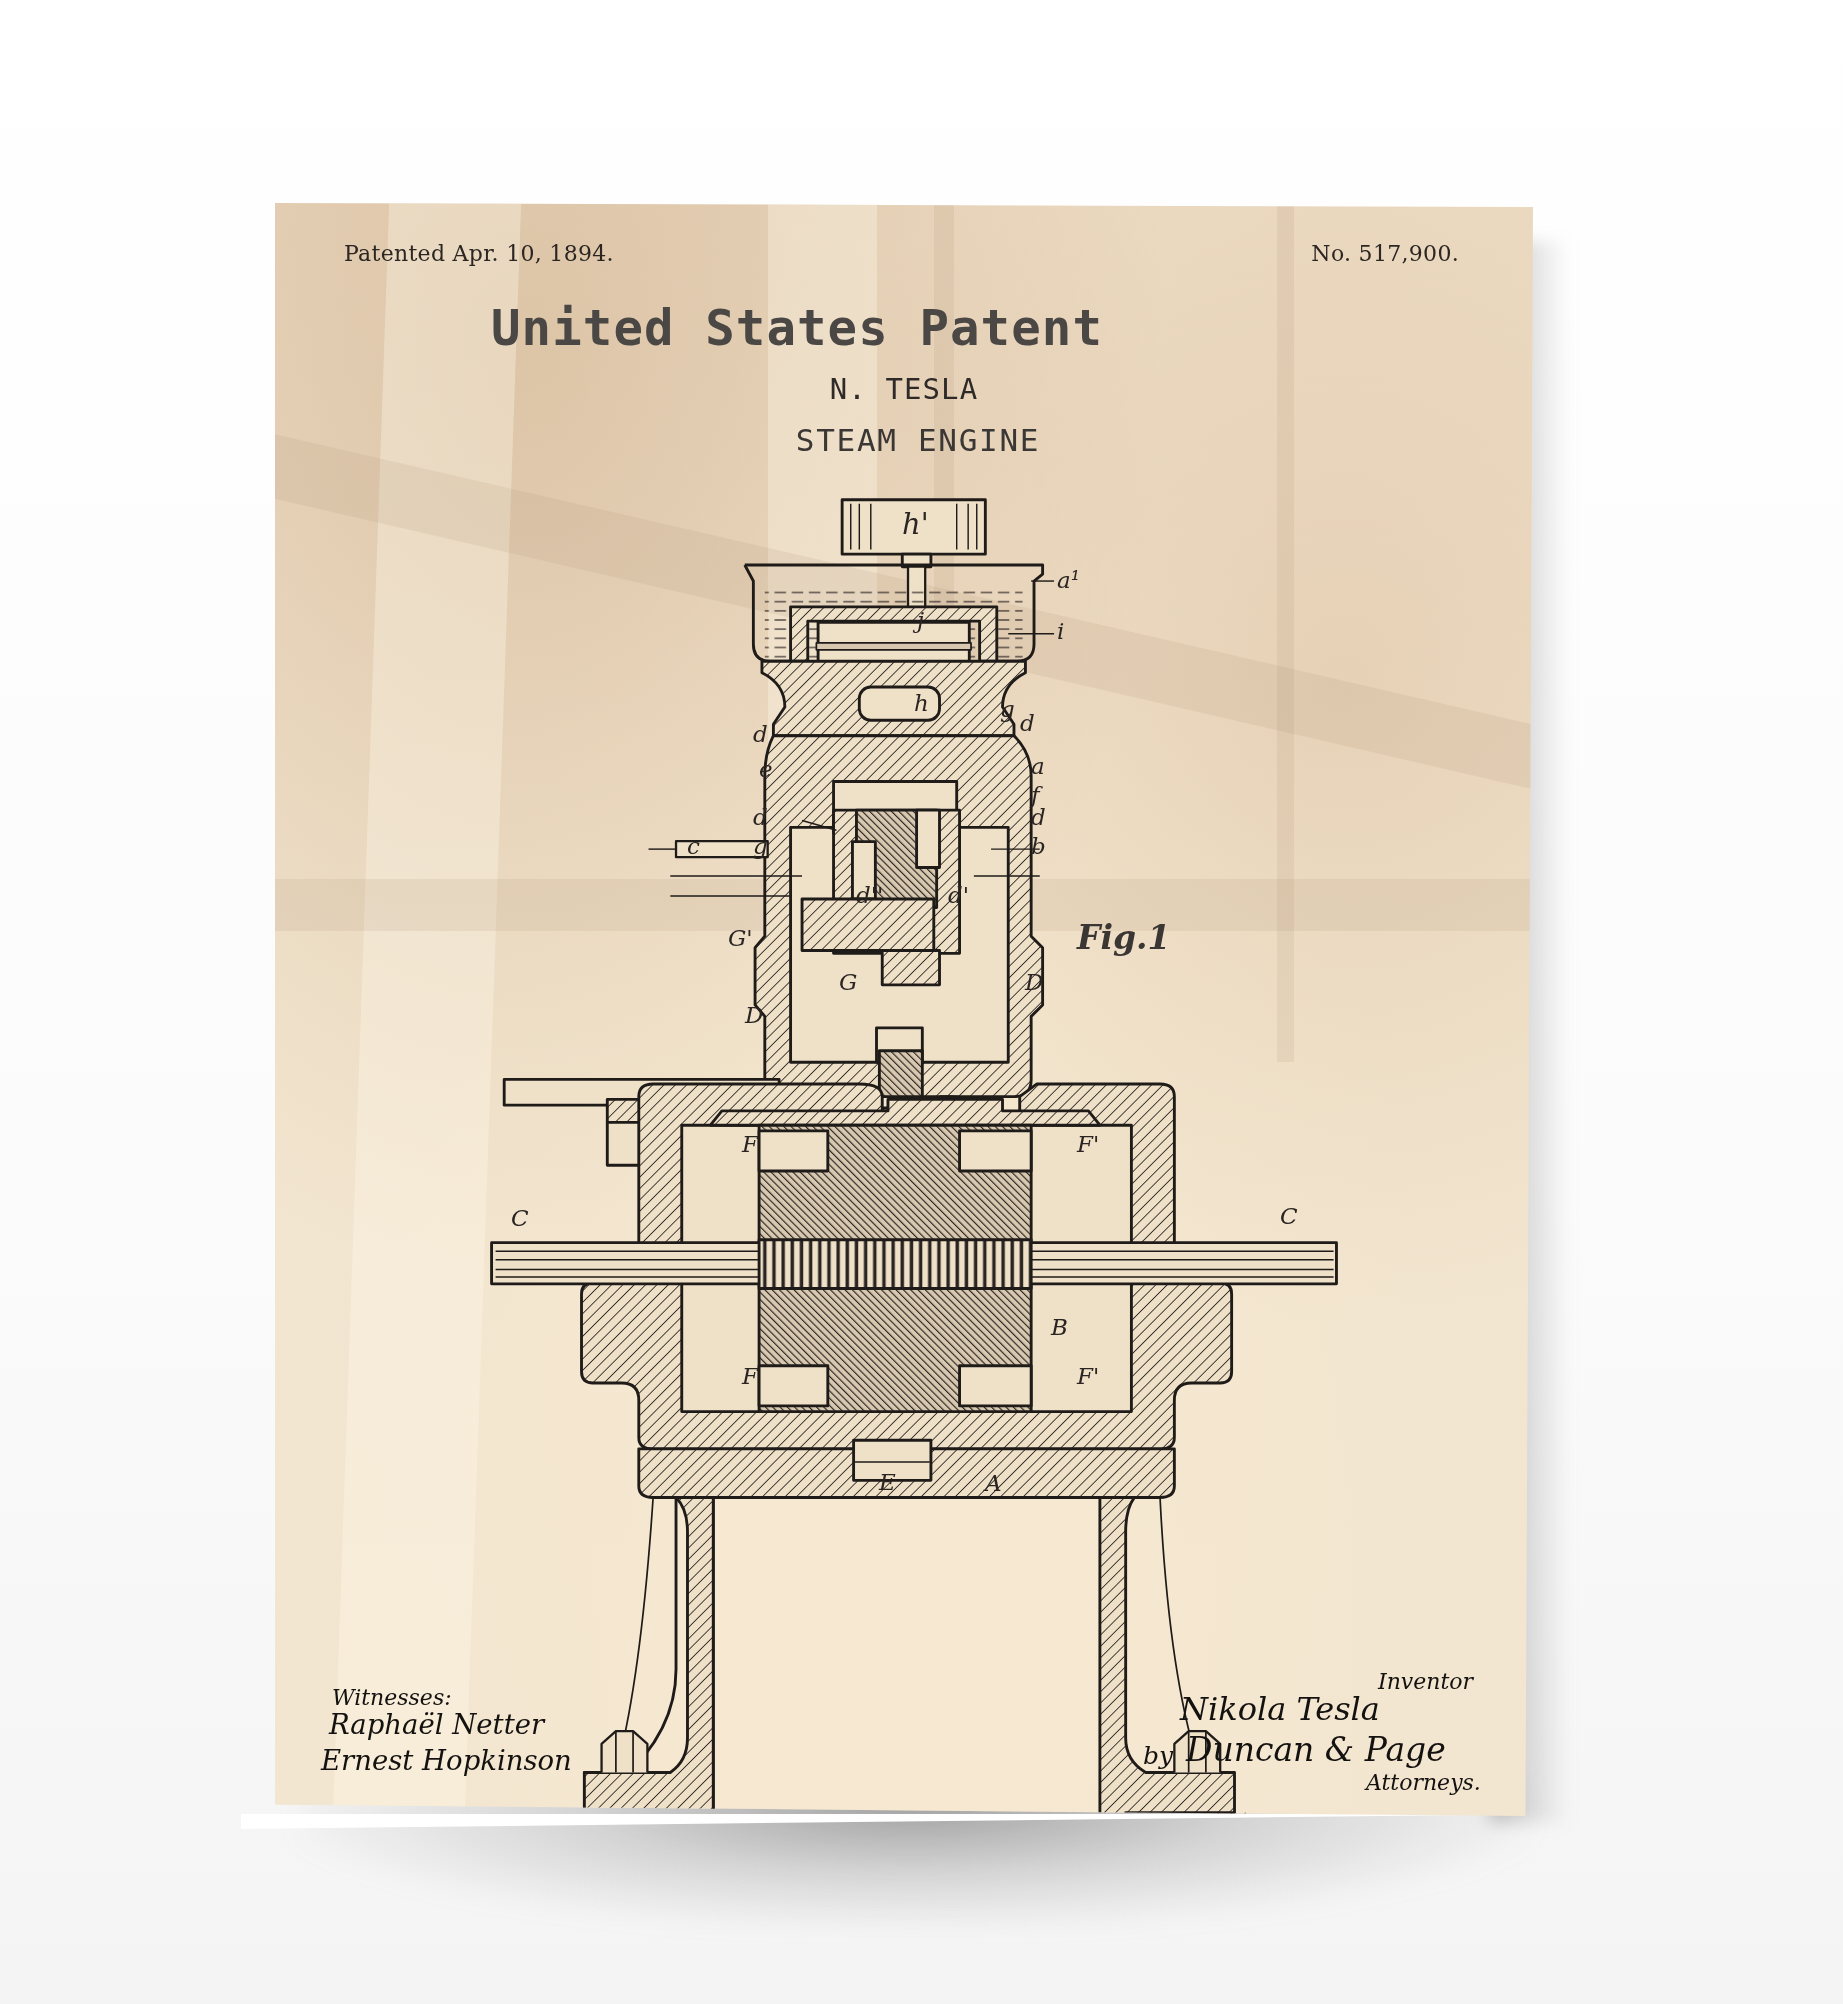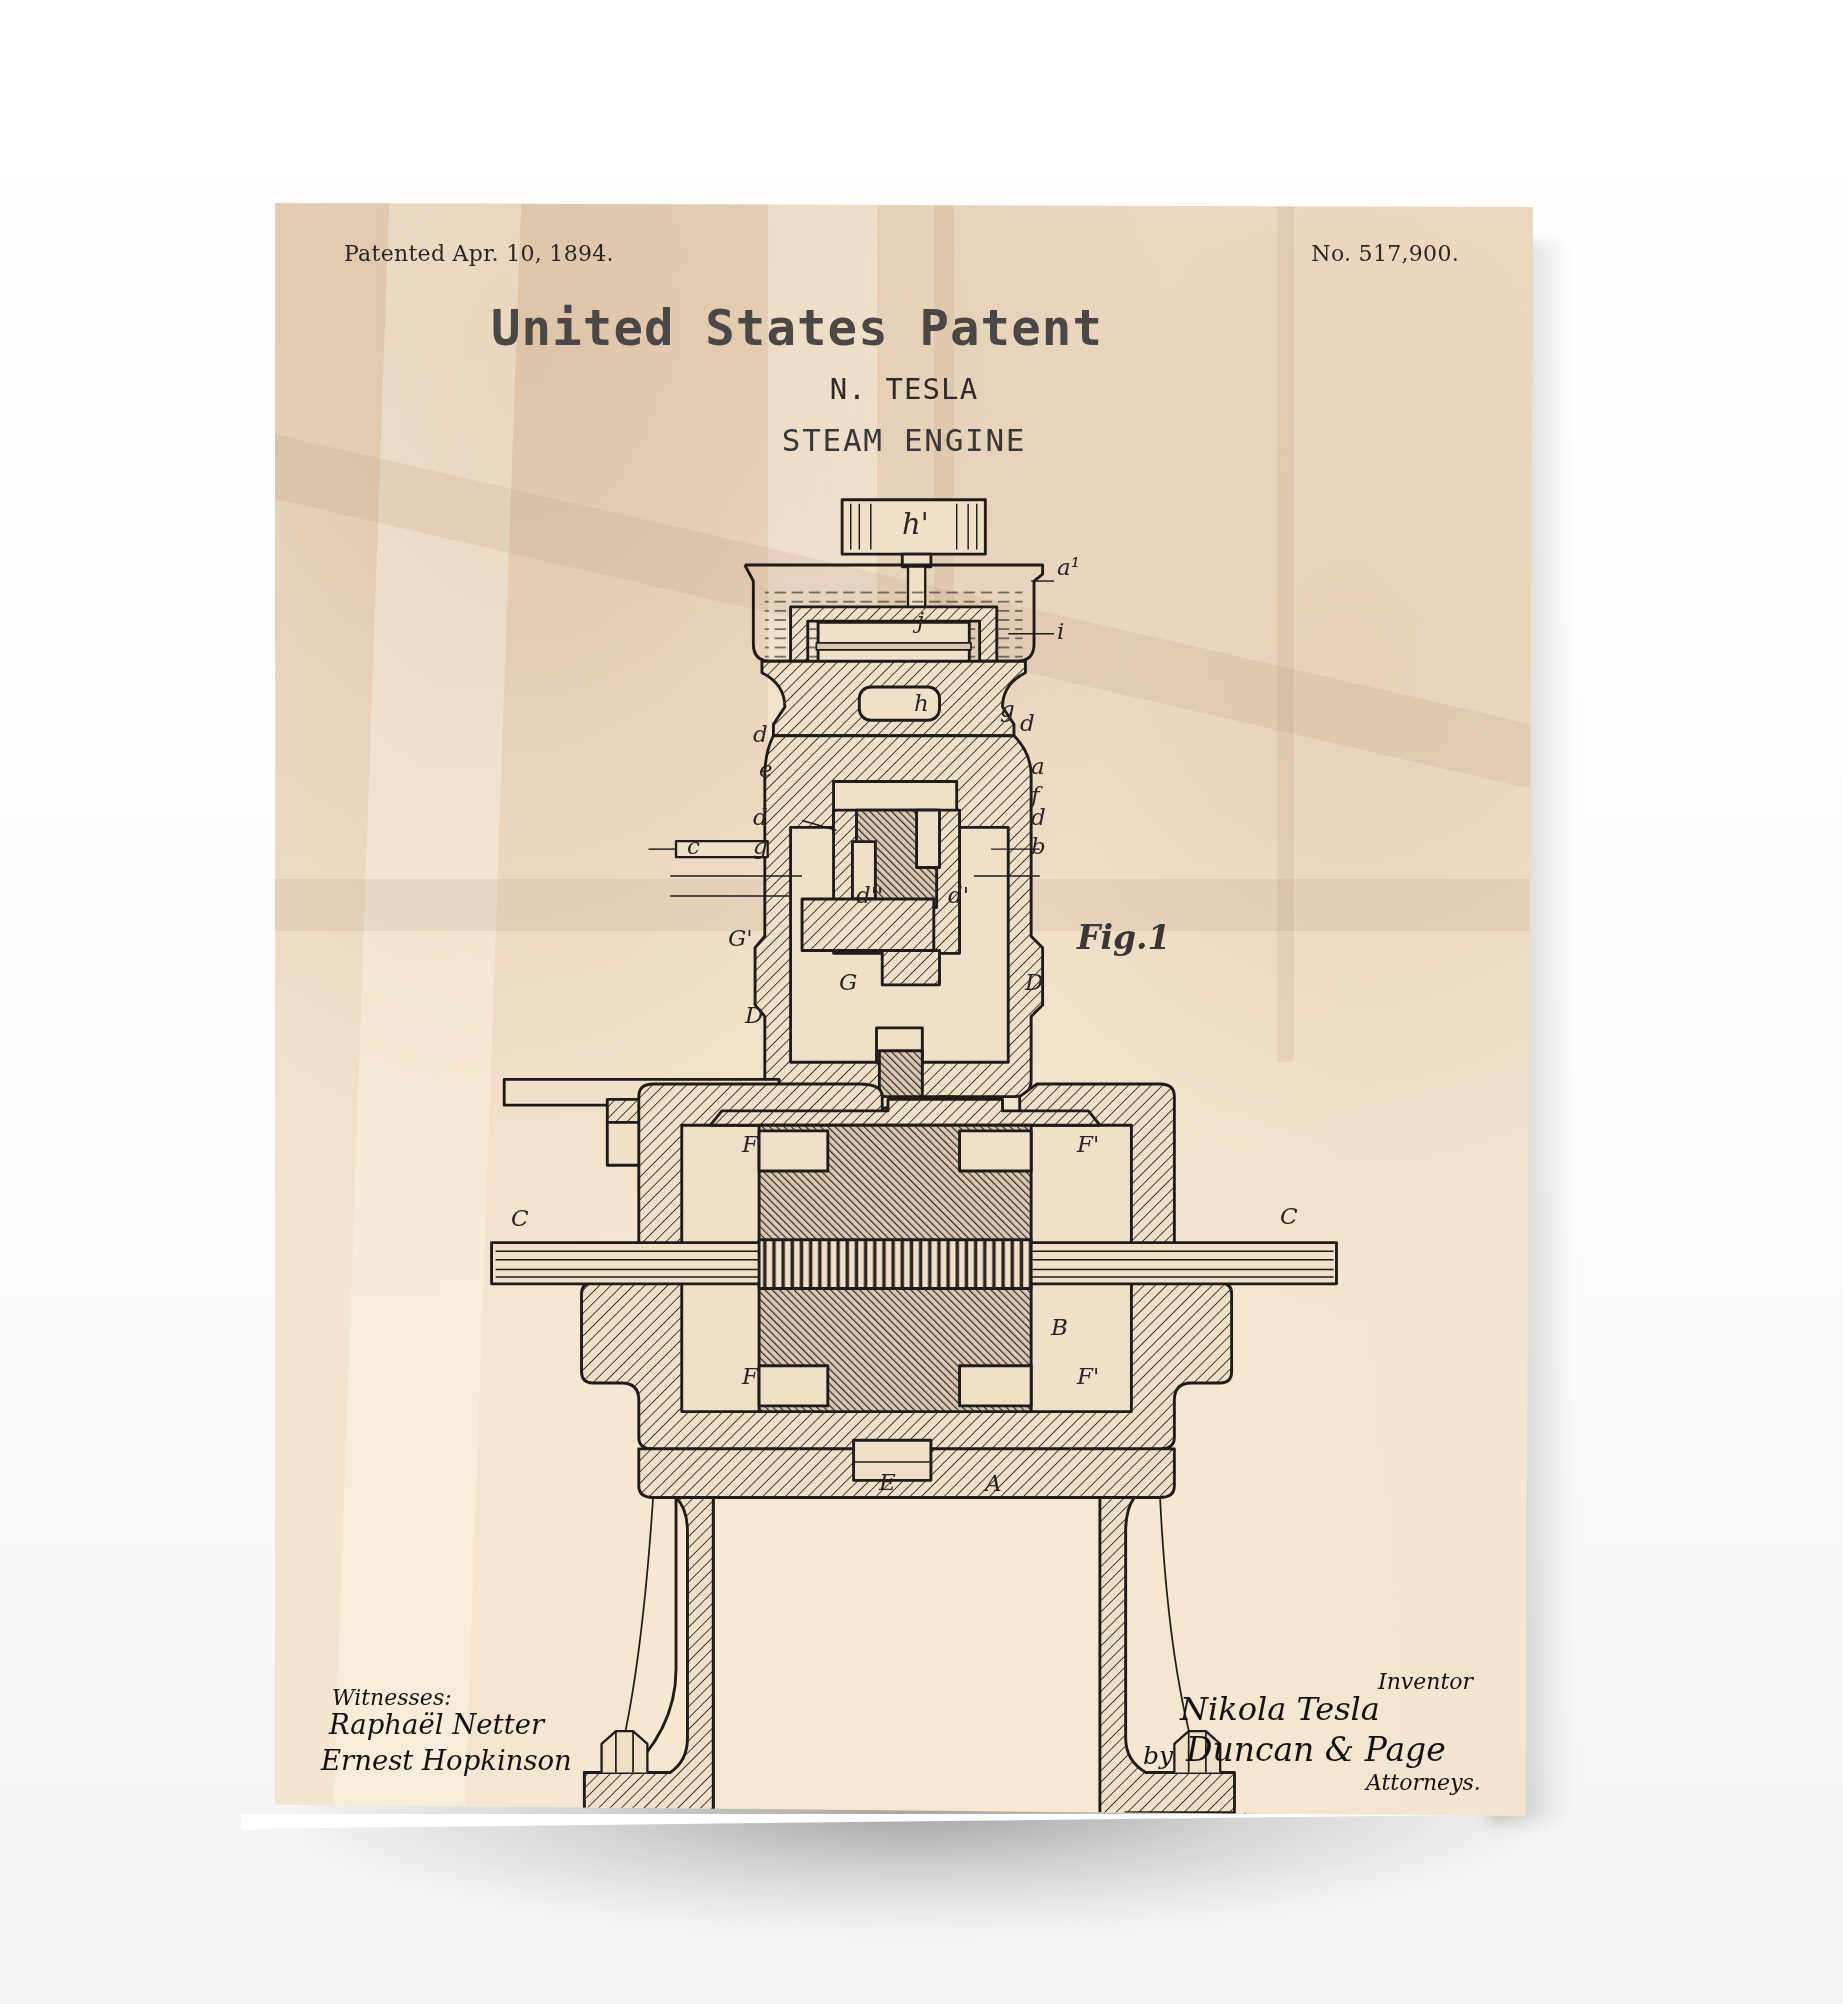--- a/index.html
+++ b/index.html
@@ -52,21 +52,21 @@
   .title {
     position:absolute; left:0; width:1044px; top:97px; text-align:center;
     font-family:"DejaVu Sans Mono", monospace; font-weight:bold;
     font-size:49px; color:#4a4744; letter-spacing:1.1px;
   }
   .inventor {
     position:absolute; left:0; width:1258px; top:169px; text-align:center;
     font-family:"DejaVu Sans Mono", monospace; font-size:29px; color:#2e2a27; letter-spacing:1.1px;
   }
   .invention {
-    position:absolute; left:0; width:1258px; top:219px; text-align:center;
+    position:absolute; left:14px; width:1258px; top:219px; text-align:center;
     font-family:"DejaVu Sans Mono", monospace; font-size:31px; color:#3a3734; letter-spacing:1.7px;
   }
   .drawing { position:absolute; left:0; top:0; width:1258px; height:1613px; }
   .fig-label {
     position:absolute; font-family:"DejaVu Serif", serif; font-style:italic; font-weight:bold;
     font-size:33px; color:#3a3633;
   }
   .part-label {
     position:absolute; font-family:"DejaVu Serif", serif; font-style:italic; font-size:23px; color:#2a2522;
   }
@@ -229,21 +229,21 @@
         <line x1="1250" y1="1128" x2="1335" y2="1128"></line>
         <line x1="1220" y1="1175" x2="1335" y2="1175"></line>
         <line x1="690" y1="1175" x2="920" y2="1175"></line>
         <line x1="690" y1="1210" x2="900" y2="1210"></line>
         <line x1="920" y1="1078" x2="980" y2="1095"></line>
       </g>
     </g>
   </svg>
 
   <div class="part-label" style="left:627px;top:304px;font-size:29px;">h'</div>
-  <div class="part-label" style="left:782px;top:351px;text-align:right;">a¹</div>
+  <div class="part-label" style="left:782px;top:364px;text-align:right;">a¹</div>
   <div class="part-label" style="left:642px;top:404px;">j</div>
   <div class="part-label" style="left:782px;top:415px;">i</div>
   <div class="part-label" style="left:639px;top:487px;">h</div>
   <div class="part-label" style="left:725px;top:493px;">g</div>
   <div class="part-label" style="left:745px;top:507px;">d</div>
   <div class="part-label" style="left:478px;top:518px;">d</div>
   <div class="part-label" style="left:756px;top:550px;">a</div>
   <div class="part-label" style="left:484px;top:553px;">e</div>
   <div class="part-label" style="left:412px;top:630px;">c</div>
   <div class="part-label" style="left:756px;top:579px;">f</div>

